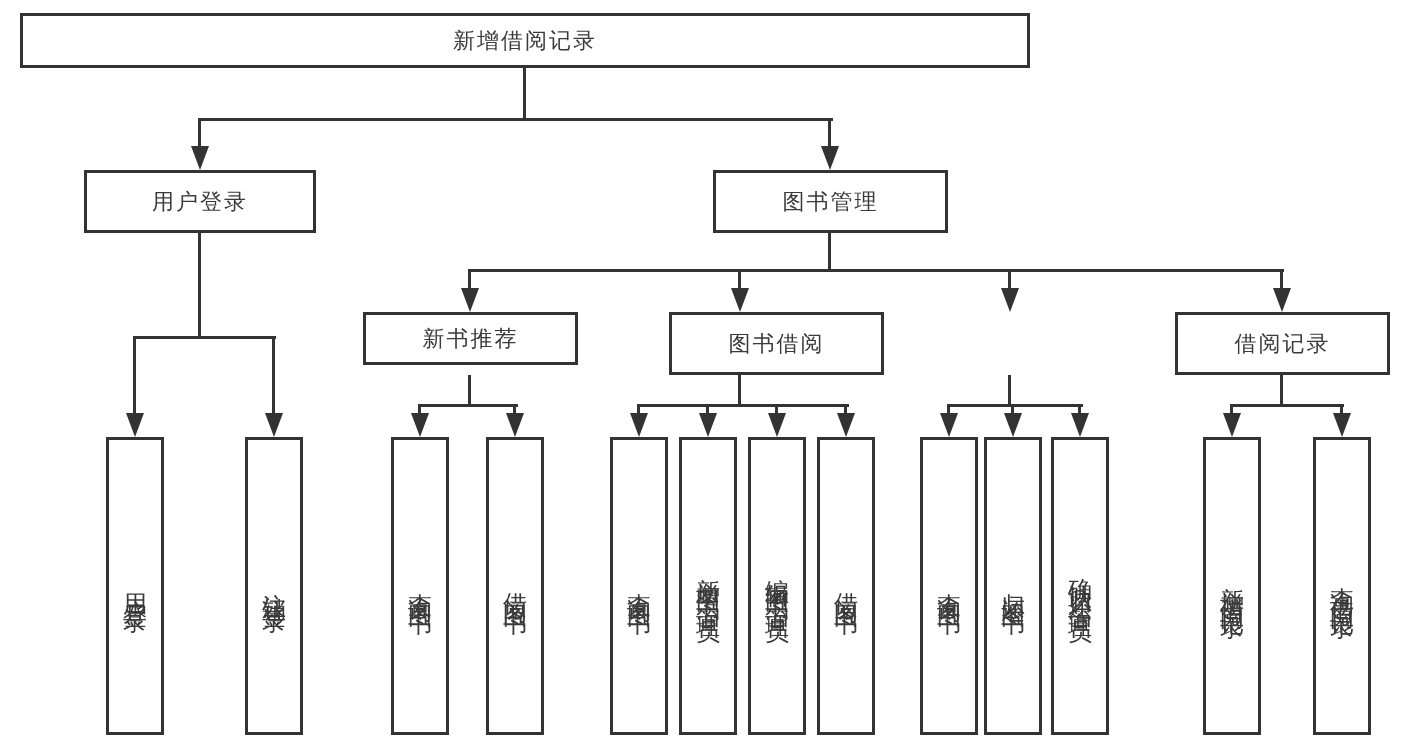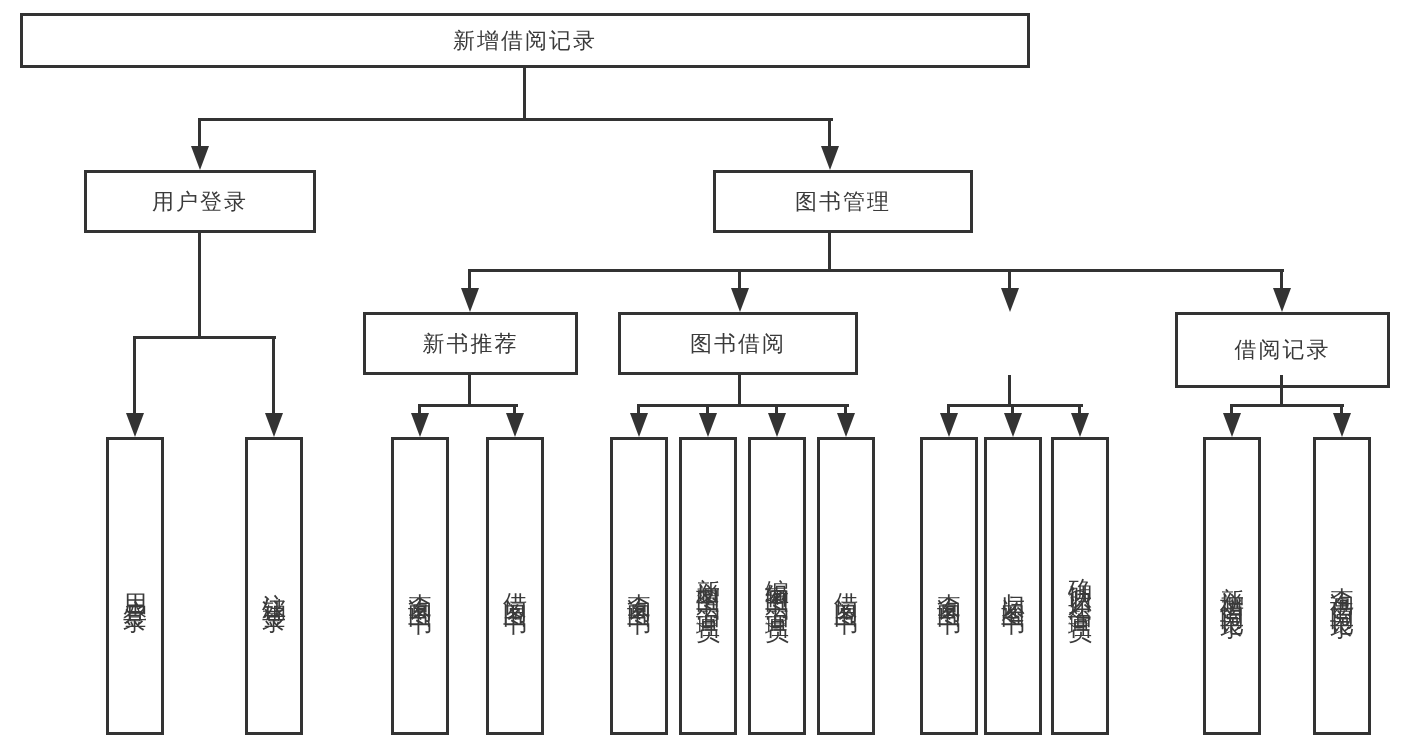--- a/index.html
+++ b/index.html
@@ -44,21 +44,21 @@
   <i class="vl" style="left:523px;top:68px;height:52px"></i>
   <i class="hl" style="left:198px;top:118px;width:635px"></i>
   <i class="vl" style="left:198px;top:118px;height:32px"></i>
   <i class="ar" style="left:191px;top:146px"></i>
   <i class="vl" style="left:828px;top:118px;height:32px"></i>
   <i class="ar" style="left:821px;top:146px"></i>
 
   <div class="node" style="left:84px;top:170px;width:232px;height:63px">
     <span>用户登录</span>
   </div>
-  <div class="node" style="left:713px;top:170px;width:260px;height:63px">
+  <div class="node" style="left:713px;top:170px;width:235px;height:63px">
     <span>图书管理</span>
   </div>
 
   <i class="vl" style="left:198px;top:233px;height:106px"></i>
   <i class="hl" style="left:133px;top:336px;width:143px"></i>
   <i class="vl" style="left:133px;top:336px;height:80px"></i>
   <i class="ar" style="left:126px;top:413px"></i>
   <i class="vl" style="left:272px;top:336px;height:80px"></i>
   <i class="ar" style="left:265px;top:413px"></i>
 
@@ -66,27 +66,27 @@
   <i class="hl" style="left:468px;top:269px;width:816px"></i>
   <i class="vl" style="left:468px;top:269px;height:25px"></i>
   <i class="ar" style="left:461px;top:288px"></i>
   <i class="vl" style="left:738px;top:269px;height:25px"></i>
   <i class="ar" style="left:731px;top:288px"></i>
   <i class="vl" style="left:1008px;top:269px;height:25px"></i>
   <i class="ar" style="left:1001px;top:288px"></i>
   <i class="vl" style="left:1280px;top:269px;height:25px"></i>
   <i class="ar" style="left:1273px;top:288px"></i>
 
-  <div class="node" style="left:363px;top:312px;width:215px;height:63px">
+  <div class="node" style="left:363px;top:312px;width:215px;height:53px">
     <span>新书推荐</span>
   </div>
-  <div class="node" style="left:618px;top:312px;width:240px;height:63px">
+  <div class="node" style="left:669px;top:312px;width:215px;height:63px">
     <span>图书借阅</span>
   </div>
-  <div class="node" style="left:1175px;top:312px;width:215px;height:76px">
+  <div class="node" style="left:1175px;top:312px;width:215px;height:63px">
     <span>借阅记录</span>
   </div>
 
   <i class="vl" style="left:468px;top:375px;height:32px"></i>
   <i class="hl" style="left:418px;top:404px;width:100px"></i>
   <i class="vl" style="left:418px;top:404px;height:12px"></i>
   <i class="ar" style="left:411px;top:413px"></i>
   <i class="vl" style="left:513px;top:404px;height:12px"></i>
   <i class="ar" style="left:506px;top:413px"></i>
 

